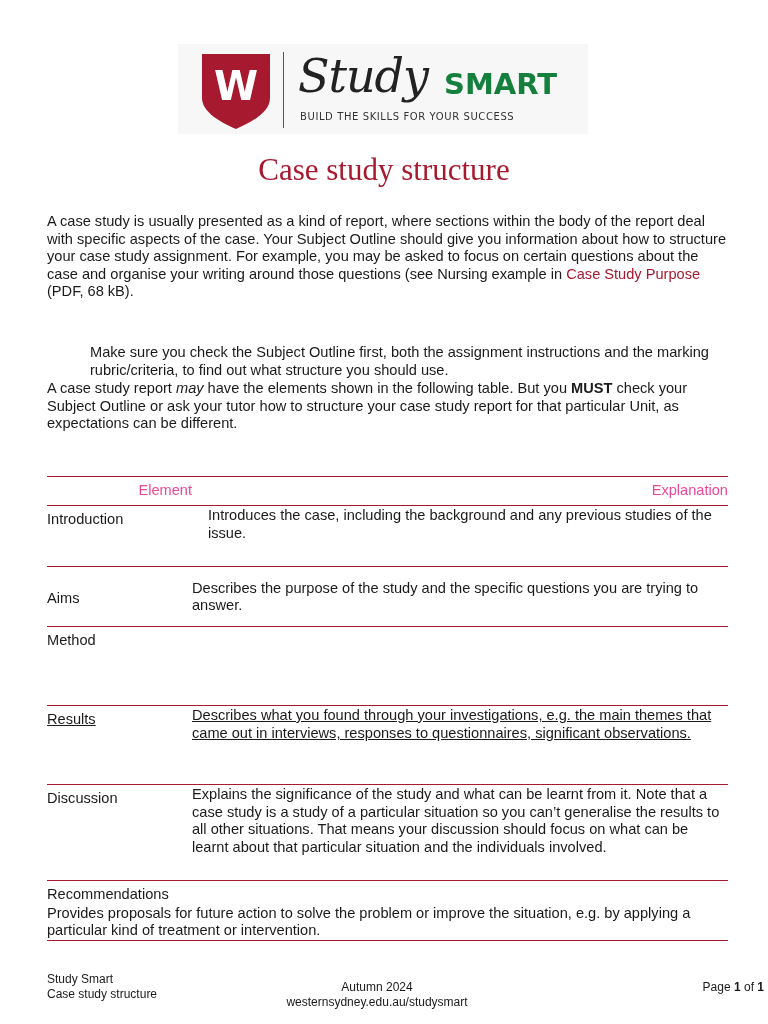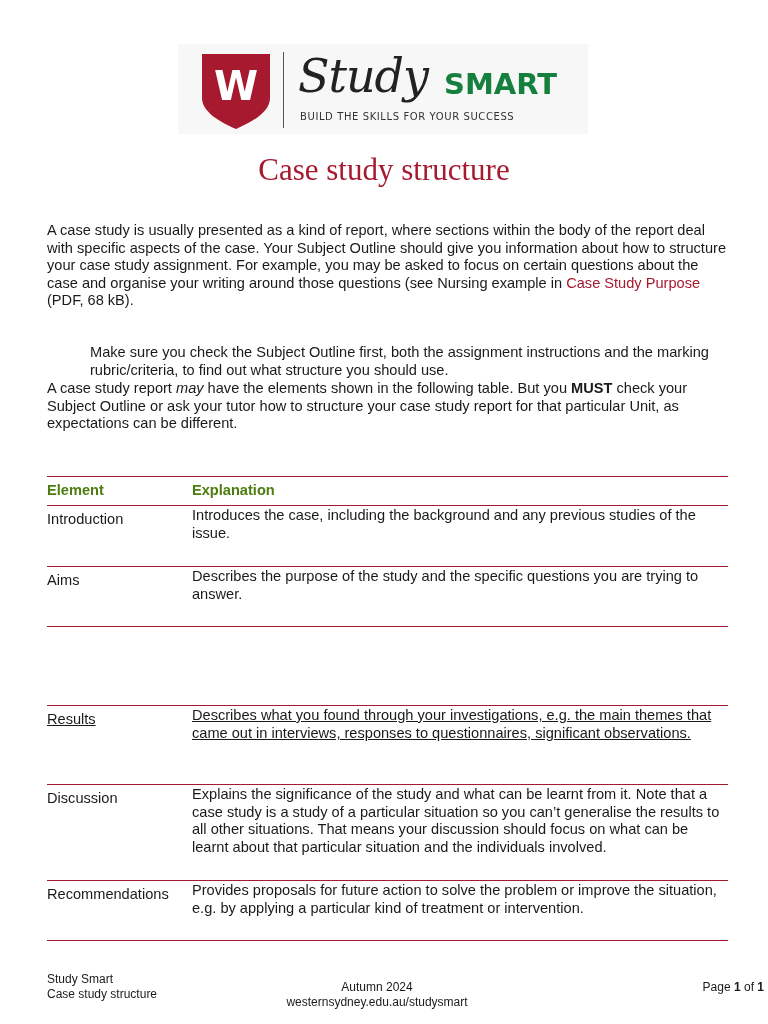--- a/index.html
+++ b/index.html
@@ -83,56 +83,57 @@
       left: 47px;
       width: 680px;
       font-size: 14.6px;
       line-height: 17.5px;
       color: #1a1a1a;
     }
     .para a {
       color: #a6192e;
       text-decoration: none;
     }
-    #p1 { top: 222px; }
+    #p1 { top: 213px; }
     #p2 { top: 344px; margin-left: 43px; }
     #p3 { top: 380px; }
 
     .table-wrap {
       position: absolute;
       left: 47px;
       top: 476px;
       width: 681px;
     }
     .trow {
       display: flex;
       border-top: 1.5px solid #a6192e;
       font-size: 14.6px;
       line-height: 17.5px;
     }
     .trow.header { height: 28px; }
     .trow.header .cell {
-      color: #4d7c0f;
-      font-weight: bold;
+      color: #ec4899;
+      font-weight: normal;
       padding-top: 5px;
+      text-align: right;
     }
     .cell-el {
       width: 145px;
       padding-top: 5px;
     }
     .cell-ex {
       flex: 1;
       padding-top: 1px;
     }
-    .trow.r0 { height: 60px; }
-    .trow.r1 { height: 59px; }
+    .trow.r0 { height: 60px; gap: 16px; }
+    .trow.r1 { height: 59px; align-items: center; }
     .trow.r2 { height: 78px; }
     .trow.r3 { height: 78px; text-decoration: underline; }
     .trow.r4 { height: 95px; }
-    .trow.r5 { height: 59px; }
+    .trow.r5 { height: 59px; flex-direction: column; }
     .table-bottom {
       border-top: 1.5px solid #a6192e;
     }
 
     .footer {
       position: absolute;
       top: 972px;
       left: 47px;
       width: 670px;
       font-size: 12px;
@@ -172,20 +173,21 @@
   </div>
   <div class="trow r0">
     <div class="cell-el">Introduction</div>
     <div class="cell-ex">Introduces the case, including the background and any previous studies of the issue.</div>
   </div>
   <div class="trow r1">
     <div class="cell-el">Aims</div>
     <div class="cell-ex">Describes the purpose of the study and the specific questions you are trying to answer.</div>
   </div>
   <div class="trow r2">
+    <div class="cell-el">Method</div>
   </div>
   <div class="trow r3">
     <div class="cell-el">Results</div>
     <div class="cell-ex">Describes what you found through your investigations, e.g. the main themes that came out in interviews, responses to questionnaires, significant observations.</div>
   </div>
   <div class="trow r4">
     <div class="cell-el">Discussion</div>
     <div class="cell-ex">Explains the significance of the study and what can be learnt from it. Note that a case study is a study of a particular situation so you can’t generalise the results to all other situations. That means your discussion should focus on what can be learnt about that particular situation and the individuals involved.</div>
   </div>
   <div class="trow r5">

